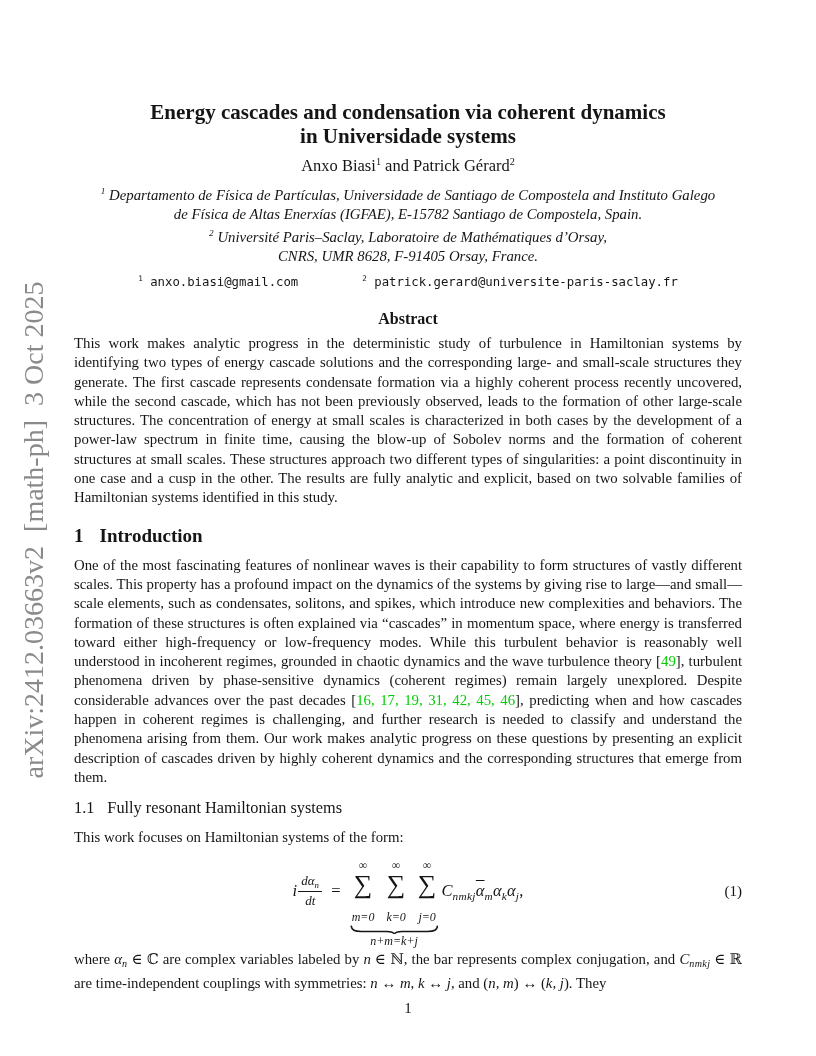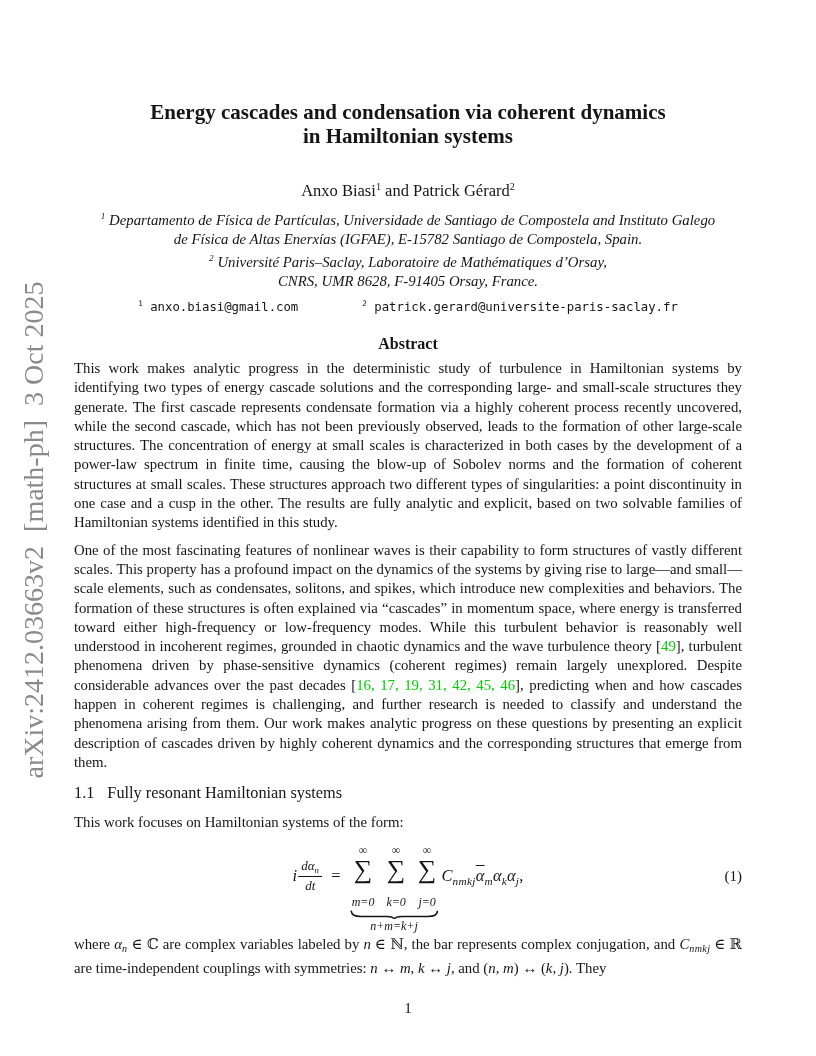--- a/index.html
+++ b/index.html
@@ -3,21 +3,21 @@
 <meta charset="utf-8">
 <style>
   html,body{margin:0;padding:0}
   body{
     width:816px;height:1056px;position:relative;overflow:hidden;
     background:#ffffff;color:var(--text-color,#151515);
     font-family:"Liberation Serif","DejaVu Serif",serif;
   }
   .content{position:absolute;left:74px;top:0;width:668px}
   .title{margin-top:100px;text-align:center;font-weight:bold;font-size:21px;line-height:24px}
-  .authors{margin-top:32px;text-align:center;font-size:16.5px;line-height:21px}
+  .authors{margin-top:7px;text-align:center;font-size:16.5px;line-height:21px}
   sup.mark{font-size:62%;vertical-align:super;line-height:0}
   .affil{margin-top:10px;text-align:center;font-style:italic;font-size:14.8px;line-height:19px}
   .affil.second{margin-top:4px}
   .emails{margin-top:8px;display:flex;justify-content:center;gap:64px;
     font-family:"DejaVu Sans Mono","Liberation Mono",monospace;font-size:12.3px;line-height:17px}
   .abs-head{margin-top:18px;text-align:center;font-weight:bold;font-size:16px;line-height:20px}
   .par{margin:5px 0 0;font-size:14.8px;line-height:19.3px;text-align:justify;hyphens:none}
   .sec-head{margin-top:16px;font-weight:bold;font-size:19px;line-height:24px}
   .sec-head .secnum{margin-right:16px}
   .subsec-head{margin-top:10px;font-weight:normal;font-size:16.3px;line-height:21px}
@@ -55,21 +55,21 @@
 </style>
 </head>
 <body style="--text-color: #151515; --cite-color: #00ce00; --wm-color: #8a8a8a;">
 
 <div class="watermark">arXiv:2412.03663v2  [math-ph]  3 Oct 2025</div>
 
 <div class="content">
 
   <div class="title">
     <div>Energy cascades and condensation via coherent dynamics</div>
-    <div>in Hamiltonian systems</div>
+    <div>in Universidade systems</div>
   </div>
 
   <div class="authors">
     <span>Anxo Biasi</span><sup class="mark">1</sup><span> and </span><span>Patrick Gérard</span><sup class="mark">2</sup>
   </div>
 
   <div class="affil">
     <div><sup class="mark">1</sup> <span>Departamento de Física de Partículas, Universidade de Santiago de Compostela and Instituto Galego</span></div>
     <div>de Física de Altas Enerxías (IGFAE), E-15782 Santiago de Compostela, Spain.</div>
   </div>
@@ -80,20 +80,23 @@
   </div>
 
   <div class="emails">
     <span><sup class="mark">1</sup> <span>anxo.biasi@gmail.com</span></span>
     <span><sup class="mark">2</sup> <span>patrick.gerard@universite-paris-saclay.fr</span></span>
   </div>
 
   <div class="abs-head">Abstract</div>
   <p class="par">This work makes analytic progress in the deterministic study of turbulence in Hamiltonian systems by identifying two types of energy cascade solutions and the corresponding large- and small-scale structures they generate. The first cascade represents condensate formation via a highly coherent process recently uncovered, while the second cascade, which has not been previously observed, leads to the formation of other large-scale structures. The concentration of energy at small scales is characterized in both cases by the development of a power-law spectrum in finite time, causing the blow-up of Sobolev norms and the formation of coherent structures at small scales. These structures approach two different types of singularities: a point discontinuity in one case and a cusp in the other. The results are fully analytic and explicit, based on two solvable families of Hamiltonian systems identified in this study.</p>
 
+  <div class="sec-head">
+    <span class="secnum">1</span><span>Introduction</span>
+  </div>
 
   <p class="par intro"><span>One of the most fascinating features of nonlinear waves is their capability to form structures of vastly different scales. This property has a profound impact on the dynamics of the systems by giving rise to large—and small—scale elements, such as condensates, solitons, and spikes, which introduce new complexities and behaviors. The formation of these structures is often explained via “cascades” in momentum space, where energy is transferred toward either high-frequency or low-frequency modes. While this turbulent behavior is reasonably well understood in incoherent regimes, grounded in chaotic dynamics and the wave turbulence theory [</span><span class="cite">49</span><span>], turbulent phenomena driven by phase-sensitive dynamics (coherent regimes) remain largely unexplored. Despite considerable advances over the past decades [</span><span class="cite">16, 17, 19, 31, 42, 45, 46</span><span>], predicting when and how cascades happen in coherent regimes is challenging, and further research is needed to classify and understand the phenomena arising from them. Our work makes analytic progress on these questions by presenting an explicit description of cascades driven by highly coherent dynamics and the corresponding structures that emerge from them.</span></p>
 
   <div class="subsec-head">
     <span class="secnum">1.1</span><span>Fully resonant Hamiltonian systems</span>
   </div>
 
   <p class="lead">This work focuses on Hamiltonian systems of the form:</p>
 
   <div class="eqrow">

